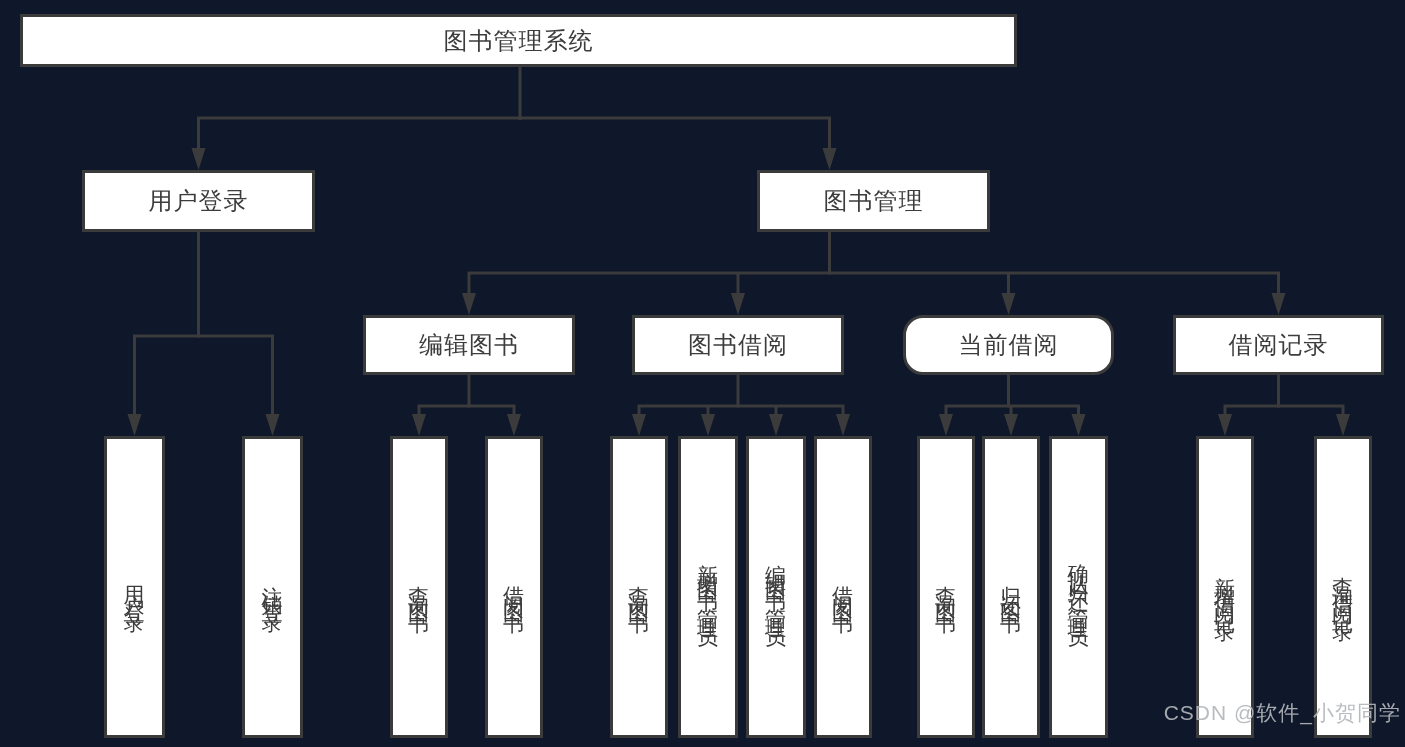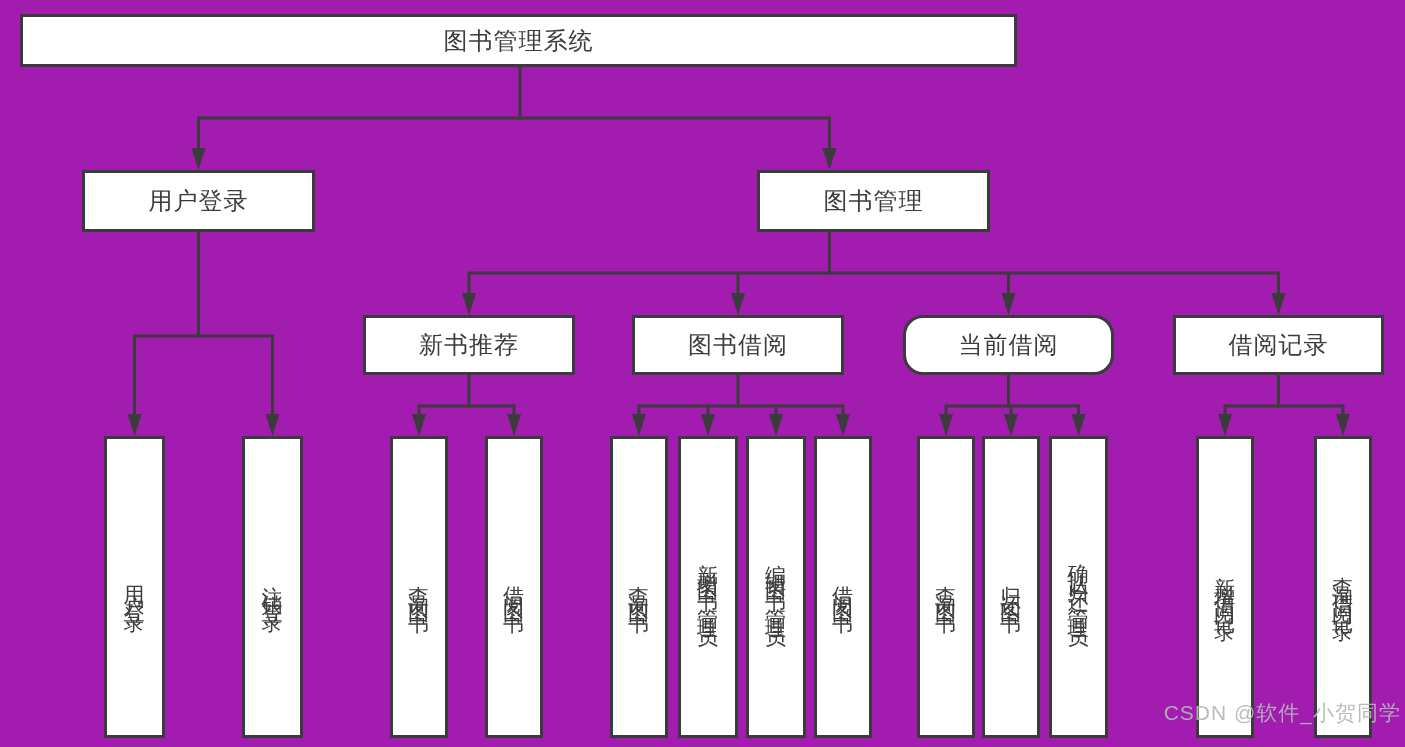--- a/index.html
+++ b/index.html
@@ -5,21 +5,21 @@
   html, body {
     margin: 0;
     padding: 0;
     background: #ffffff;
     font-family: "Liberation Sans", "DejaVu Sans", sans-serif;
   }
   #canvas {
     position: relative;
     width: 1405px;
     height: 747px;
-    background: #a21caf;
+    background: #0f172a;
     overflow: hidden;
   }
   #connectors {
     position: absolute;
     left: 0;
     top: 0;
     z-index: 1;
   }
   .box {
     position: absolute;
@@ -115,21 +115,21 @@
       <polygon points="1218,414 1232,414 1225,436"></polygon>
       <polygon points="1336,414 1350,414 1343,436"></polygon>
     </g>
   </svg>
 
   <div class="box h" style="left:20px; top:14px; width:997px; height:53px;">图书管理系统</div>
 
   <div class="box h" style="left:82px; top:170px; width:233px; height:62px;">用户登录</div>
   <div class="box h" style="left:713px; top:170px; width:233px; height:62px;margin-left:44px;">图书管理</div>
 
-  <div class="box h" style="left:363px; top:315px; width:212px; height:60px;">新书推荐</div>
+  <div class="box h" style="left:363px; top:315px; width:212px; height:60px;">编辑图书</div>
   <div class="box h" style="left:632px; top:315px; width:212px; height:60px;">图书借阅</div>
   <div class="box h" style="left:903px; top:315px; width:211px; height:60px;border-radius:20px;">当前借阅</div>
   <div class="box h" style="left:1173px; top:315px; width:211px; height:60px;">借阅记录</div>
 
   <div class="box v" style="left:104px; top:436px; width:61px; height:302px;">用户登录</div>
   <div class="box v" style="left:242px; top:436px; width:61px; height:302px;">注销登录</div>
 
   <div class="box v" style="left:390px; top:436px; width:58px; height:302px;">查询图书</div>
   <div class="box v" style="left:485px; top:436px; width:58px; height:302px;">借阅图书</div>
 

